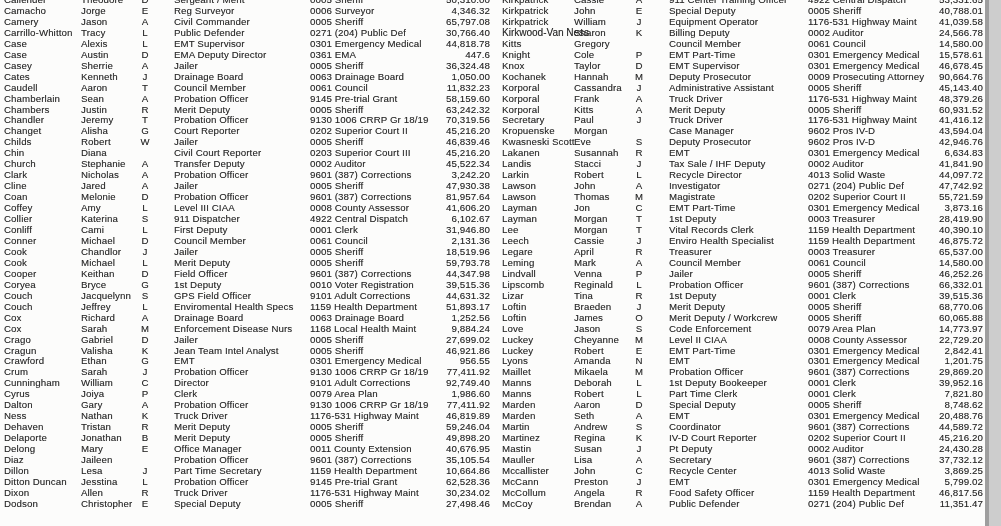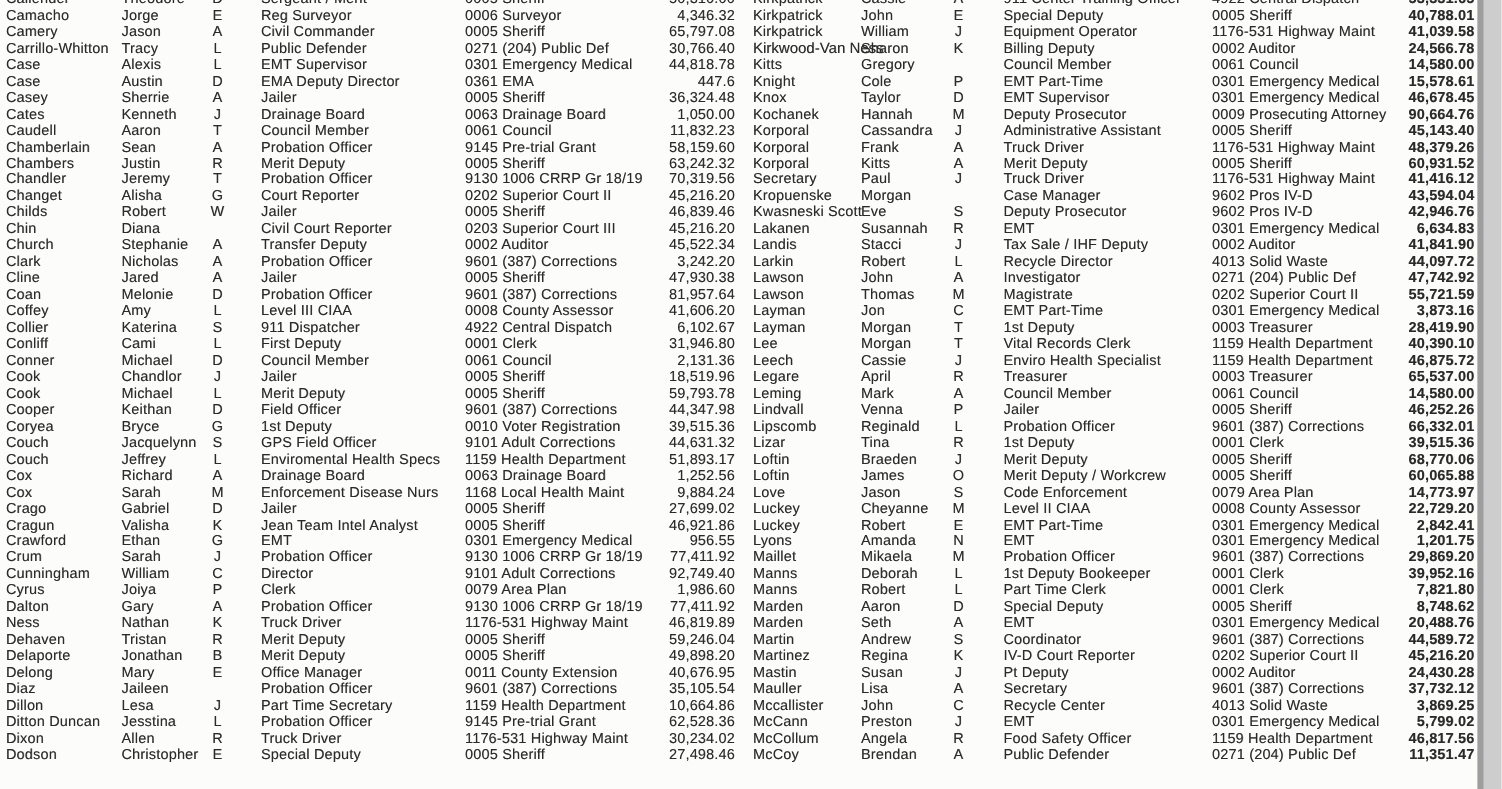--- a/index.html
+++ b/index.html
@@ -38,21 +38,21 @@
   .c-last   { left: 4px; }
   .c-first  { left: 81px; }
   .c-mi     { left: 138px; width: 14px; text-align: center; }
   .c-title  { left: 174px; }
   .c-dept   { left: 310px; }
   .c-amount { right: 8px; text-align: right; }
   .table-right .c-first  { left: 76px; }
   .table-right .c-mi     { left: 134px; }
   .table-right .c-title  { left: 171px; }
   .table-right .c-dept   { left: 310px; }
-  .table-right .c-amount { right: 2px; font-weight: bold; }
+  .table-right .c-amount { right: 2px; }
   .c-last.xs { font-size: 10px; letter-spacing: 0; }
   .page-edge {
     position: absolute;
     top: 0;
     bottom: 0;
     left: 985px;
     width: 16px;
     background: #cdcdcd;
     border-left: 4px solid #9e9e9e;
     box-sizing: border-box;

